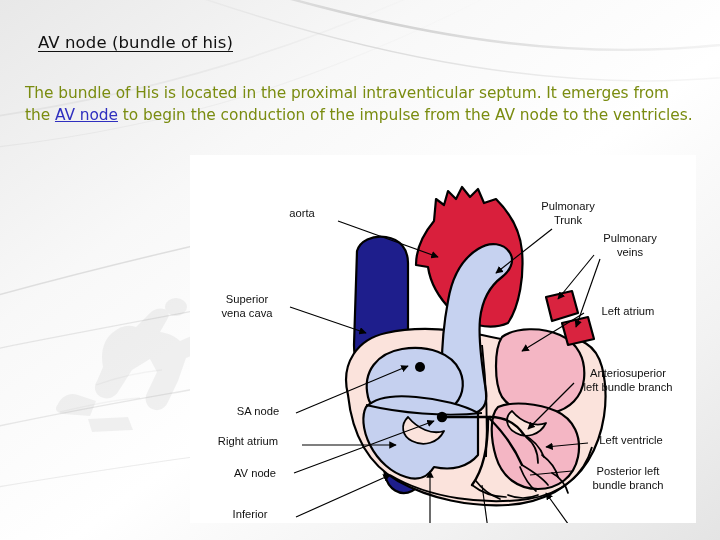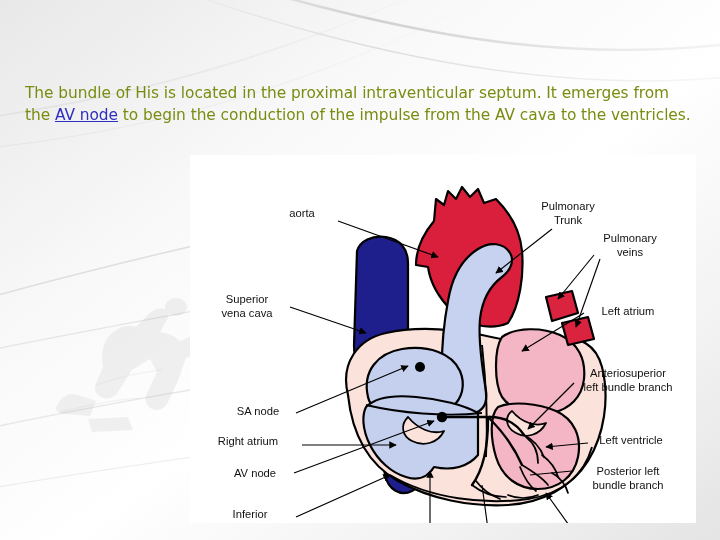--- a/index.html
+++ b/index.html
@@ -130,22 +130,23 @@
         <path d="M88 419 L 128 417 L 133 430 L 92 432 Z"></path>
         <ellipse cx="176" cy="307" rx="11" ry="9"></ellipse>
       </g>
       <g opacity="0.09" stroke="#9a9a9a" stroke-width="1.3" fill="none">
         <path d="M96 385 C 116 378 138 372 162 370"></path>
         <path d="M60 412 C 86 406 112 400 140 398"></path>
       </g>
     </svg>
   </div>
 
-
-  <div id="body-text"><span>The bundle of His is located in the proximal intraventicular septum. It emerges from the </span><a class="link" href="#">AV node</a><span> to begin the conduction of the impulse from the AV cava to the ventricles.</span></div>
+  <div id="title">AV node (bundle of his)</div>
+
+  <div id="body-text"><span>The bundle of His is located in the proximal intraventicular septum. It emerges from the </span><a class="link" href="#">AV node</a><span> to begin the conduction of the impulse from the AV node to the ventricles.</span></div>
 
   <div id="diagram-panel">
     <svg id="heart-svg" viewBox="0 0 506 368">
 
       <rect x="0" y="0" width="506" height="368" fill="#ffffff"></rect>
 
       <g stroke="#000000" stroke-width="2.2" stroke-linejoin="round">
 
         <path fill="#1e1e8c" d="M202 268 C 196 286 192 305 195 320 C 198 334 210 342 222 336
                  C 234 330 240 314 240 298 C 240 284 234 272 226 264 Z"></path>

